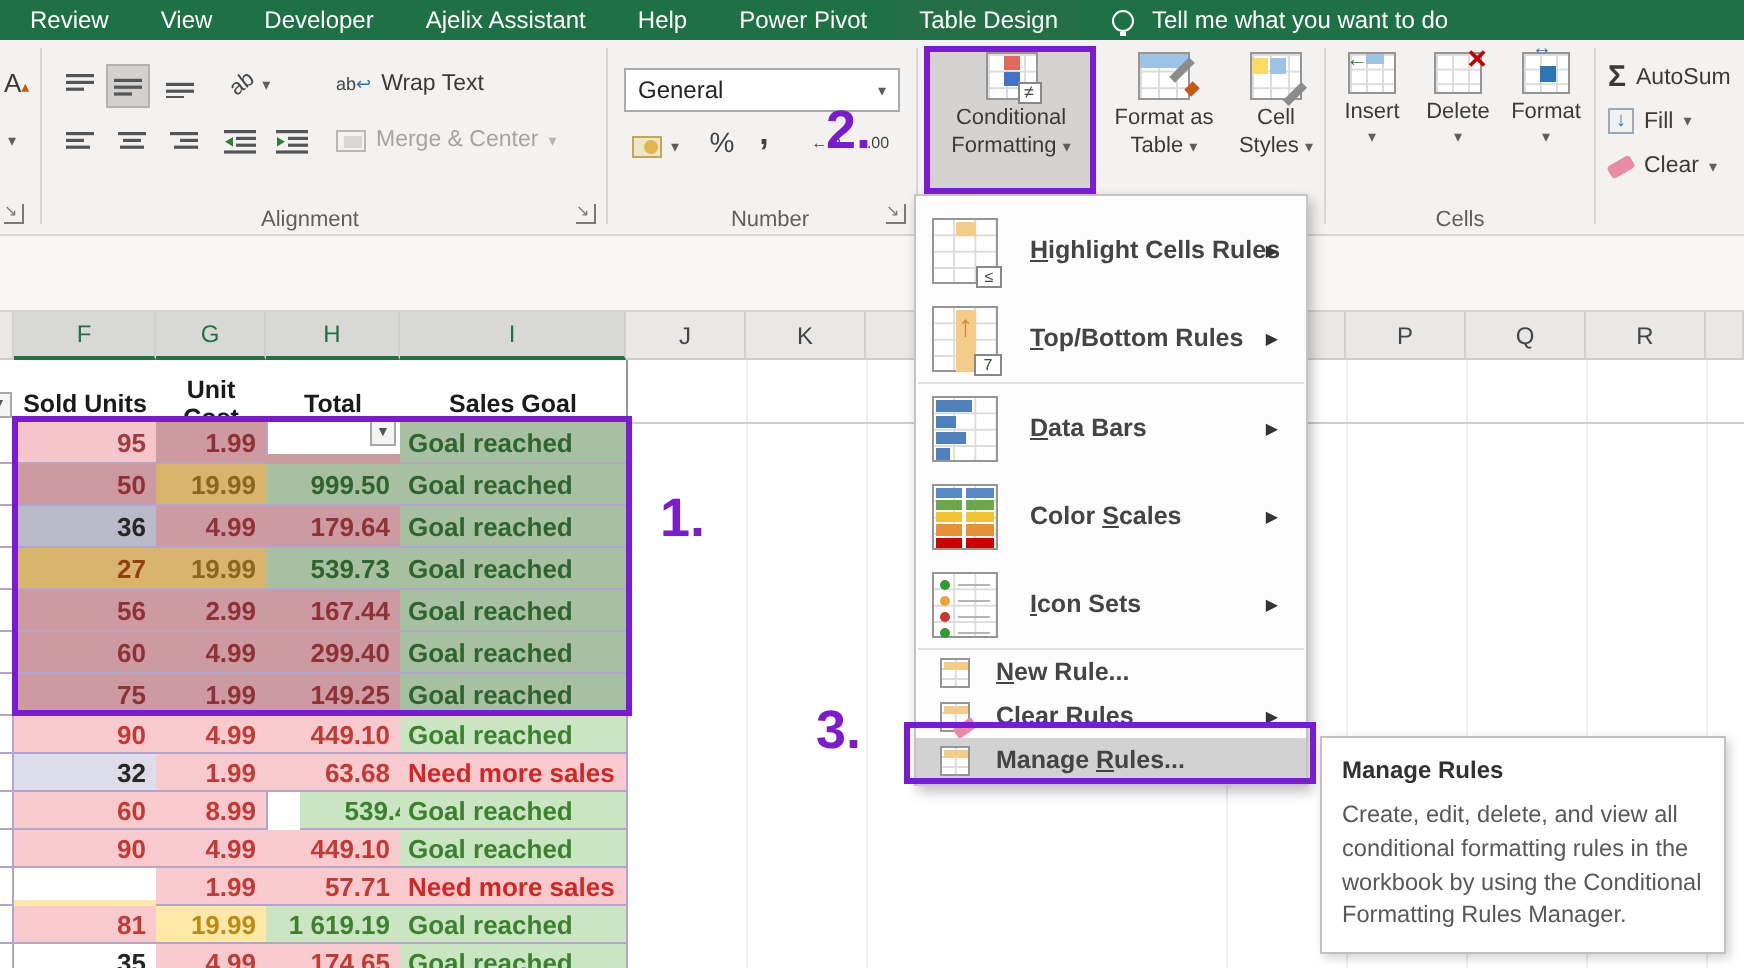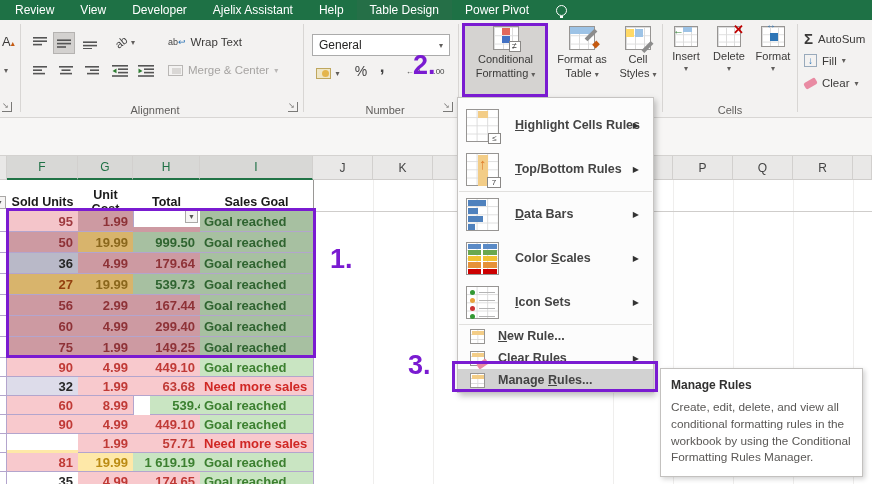--- a/index.html
+++ b/index.html
@@ -83,25 +83,26 @@
 
 <div id="root">
 
   <div class="menubar">
     <div id="tabs" style="display: flex; height: 20px; padding-left: 2px;">
         <div class="tab">Review</div>
         <div class="tab">View</div>
         <div class="tab">Developer</div>
         <div class="tab">Ajelix Assistant</div>
         <div class="tab">Help</div>
+        <div class="tab">Power Pivot</div>
         <div class="tab active-context">Table Design</div>
-        <div class="tab">Power Pivot</div>
       </div>
     <div class="searchbox">
       <span class="bulb"></span>
+      <span>Tell me what you want to do</span>
     </div>
   </div>
 
   <div class="ribbon">
 
     <span style="position:absolute;left:2px;top:14px;font-size:13px;color:#3b3a39;">A<span style="font-size:8px;color:#c55a11;">▴</span></span>
     <span style="position:absolute;left:4px;top:46px;" class="chev">▾</span>
     <span class="launcher" style="left:2px;">↘</span>
 
     <div class="vsep" style="left:20px;"></div>

